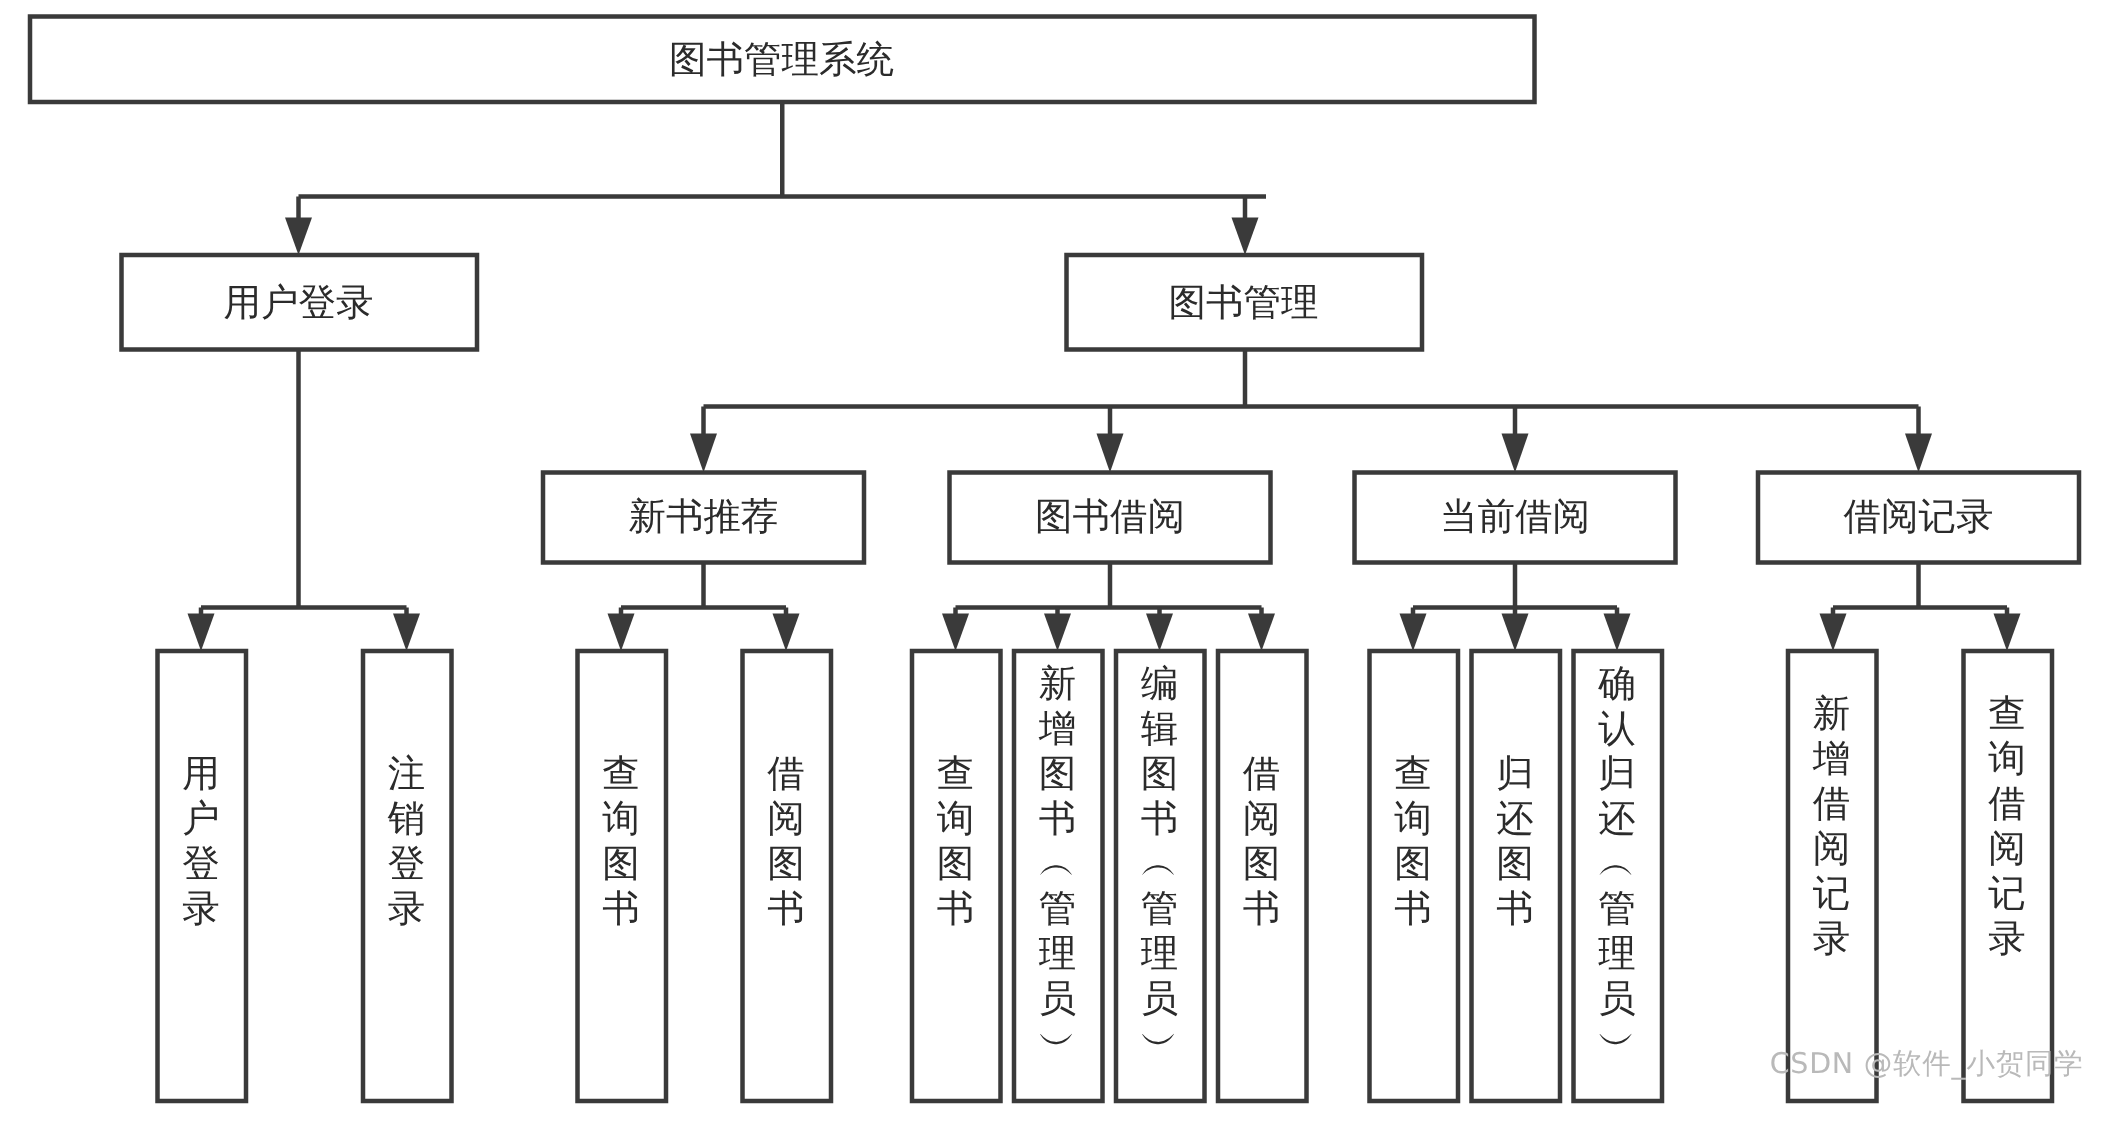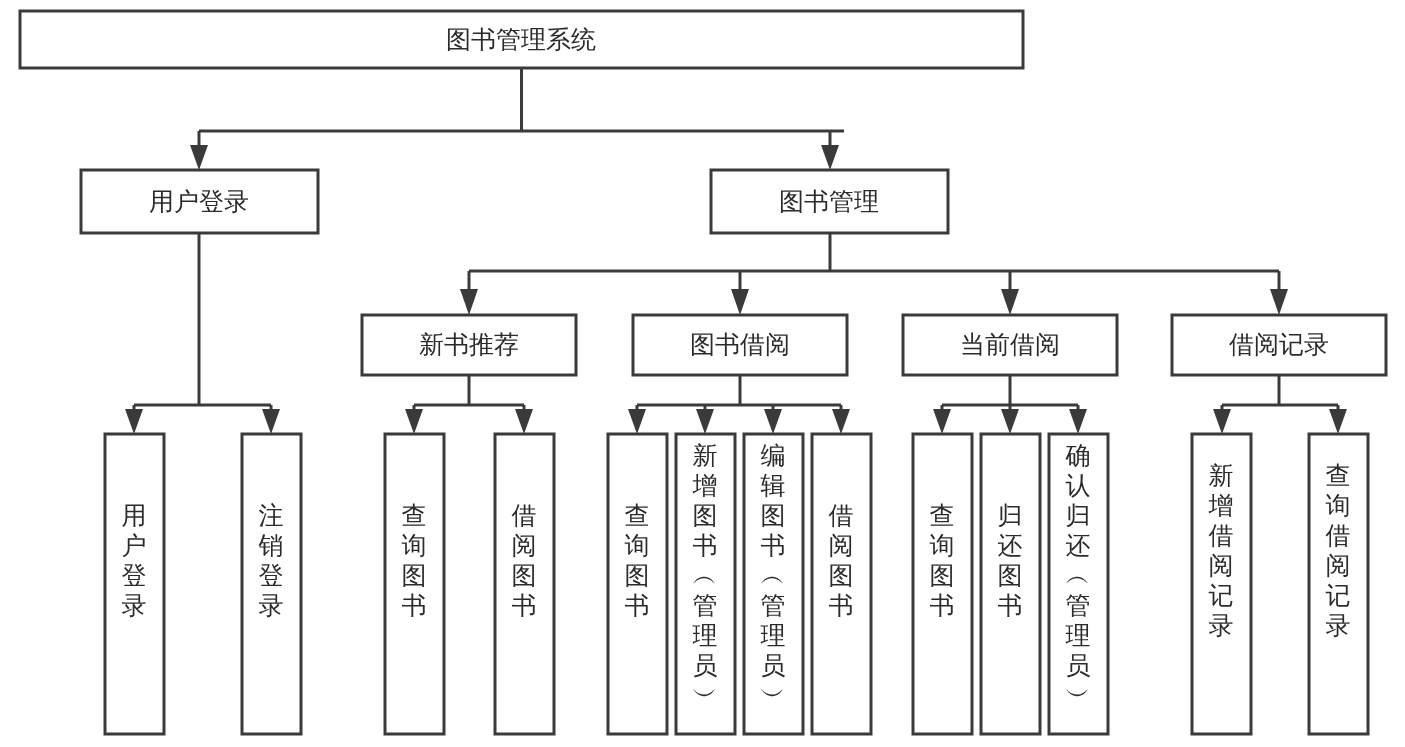--- a/index.html
+++ b/index.html
@@ -246,14 +246,15 @@
       <text class="node-label-v" x="1221" y="484"><tspan x="1221" dy="0">新</tspan><tspan x="1221" dy="30">增</tspan><tspan x="1221" dy="30">借</tspan><tspan x="1221" dy="30">阅</tspan><tspan x="1221" dy="30">记</tspan><tspan x="1221" dy="30">录</tspan></text>
     </g>
 
     <g>
       <rect class="box-rect" x="1309" y="434" width="59" height="300"></rect>
       <text class="node-label-v" x="1338" y="484"><tspan x="1338" dy="0">查</tspan><tspan x="1338" dy="30">询</tspan><tspan x="1338" dy="30">借</tspan><tspan x="1338" dy="30">阅</tspan><tspan x="1338" dy="30">记</tspan><tspan x="1338" dy="30">录</tspan></text>
     </g>
 
   </svg>
 
+  <div class="watermark">CSDN @软件_小贺同学</div>
 
 </div>
 
 </body></html>

